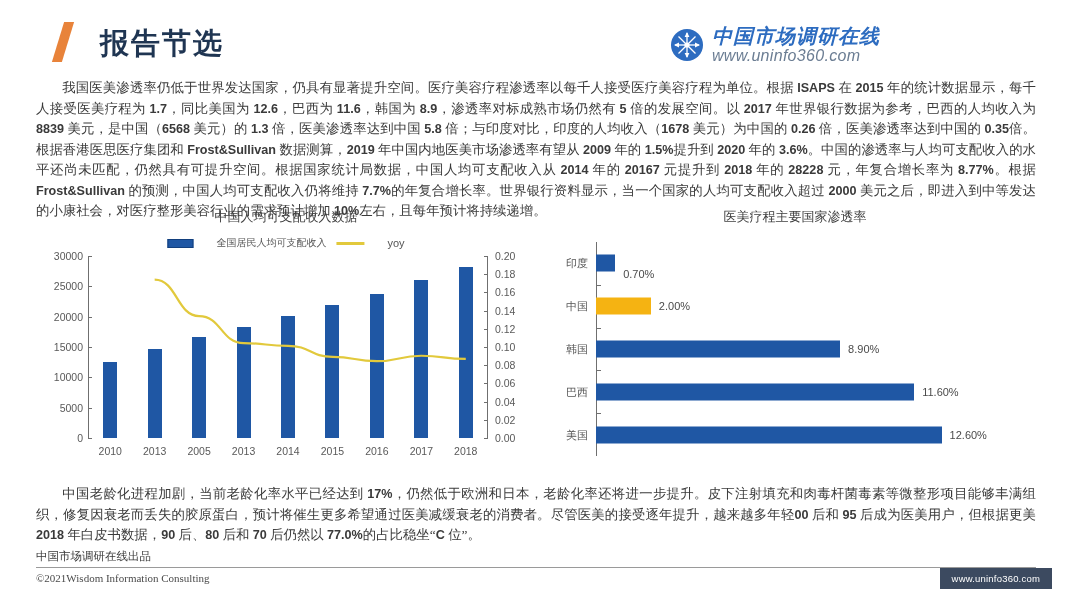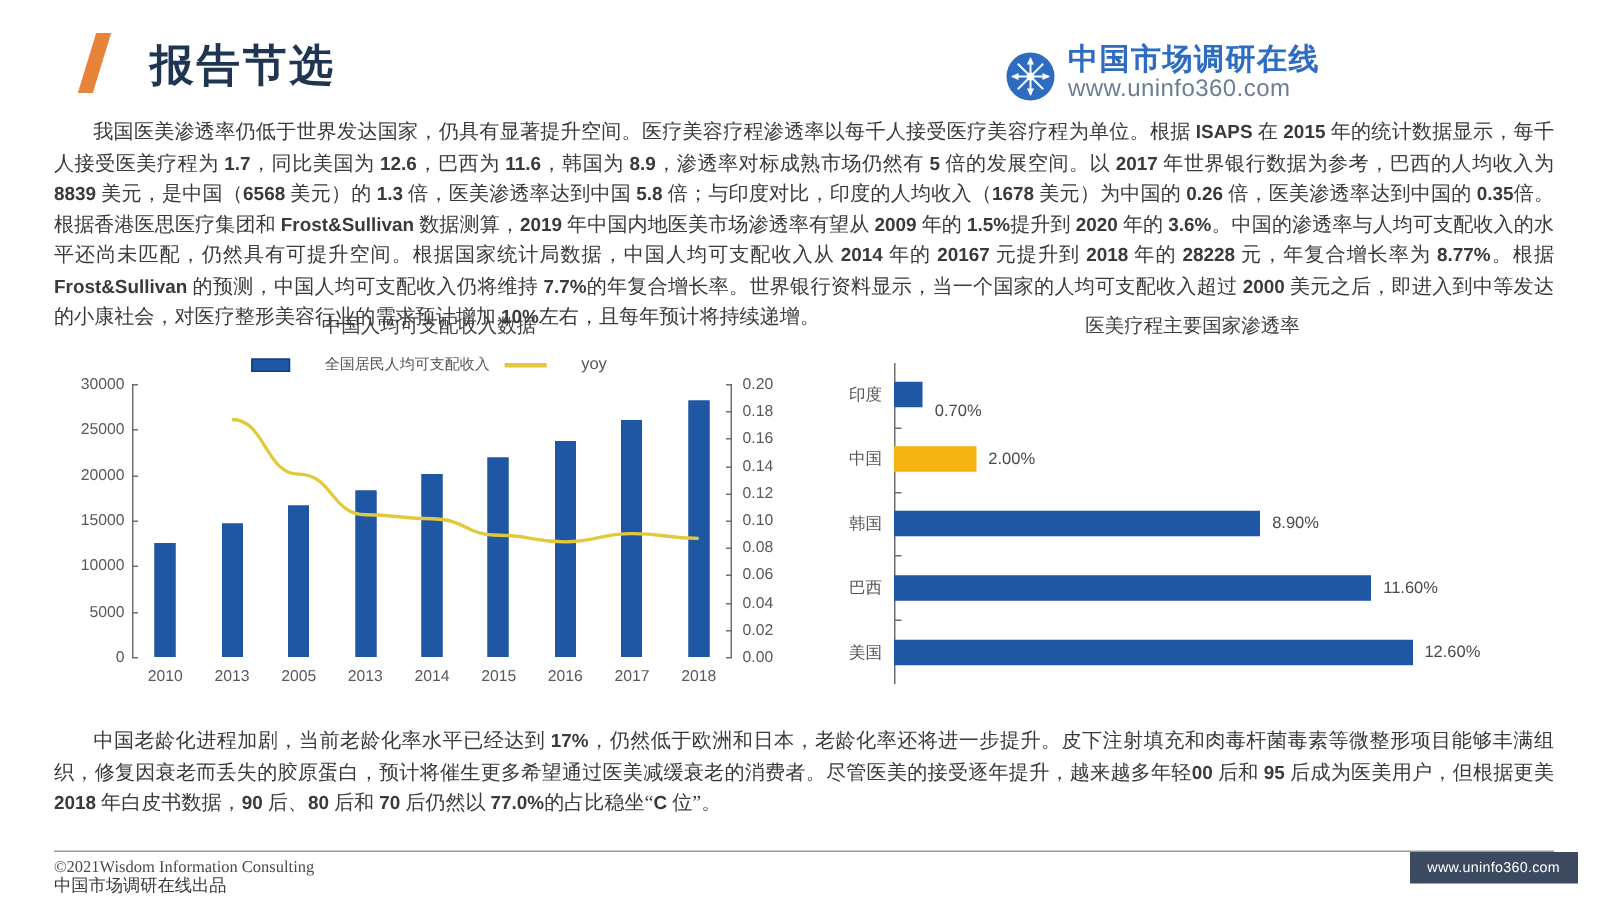--- a/index.html
+++ b/index.html
@@ -22,21 +22,21 @@
     transform: skewX(-17deg);
   }
   .page-title {
     position: absolute; left: 100px; top: 24px;
     font-family: "Liberation Sans", sans-serif;
     font-weight: bold;
     font-size: 29px;
     letter-spacing: 2px;
     color: #1F3552;
   }
-  .brand { position: absolute; right: 14px; top: 22px; height: 46px; display: flex; align-items: flex-end; gap: 8px; }
+  .brand { position: absolute; right: 14px; top: 22px; height: 46px; display: flex; align-items: center; gap: 8px; font-style: italic; }
   .brand-mark { width: 34px; height: 34px; flex: 0 0 34px; }
   .brand-text { display: flex; flex-direction: column; line-height: 1.0; }
   .brand-cn {
     font-family: "Liberation Sans", sans-serif;
     font-weight: bold; font-size: 20px; color: #2D6CC0; letter-spacing: 1px;
   }
   .brand-url {
     font-family: "Liberation Sans", sans-serif;
     font-size: 16px; color: #6B7D93; letter-spacing: 0.3px; margin-top: 2px;
   }
@@ -123,21 +123,21 @@
     position: absolute;
     font-family: "Liberation Sans", sans-serif;
     font-size: 11px; color: #4a4a4a;
     transform: translateY(-50%);
     white-space: nowrap;
   }
 
   
   .footer-note {
     position: absolute; left: 36px; top: 549px;
-    font-size: 11.5px; color: #3a3a3a; margin-top: 34px;
+    font-size: 11.5px; color: #3a3a3a;
   }
   .footer-rule {
     position: absolute; left: 36px; top: 567px; width: 1000px; height: 1px;
     background: #9a9a9a;
   }
   .footer-copy {
     position: absolute; left: 36px; top: 572px;
     font-family: "Liberation Serif", serif;
     font-size: 11px; color: #4a4a4a;
   }

